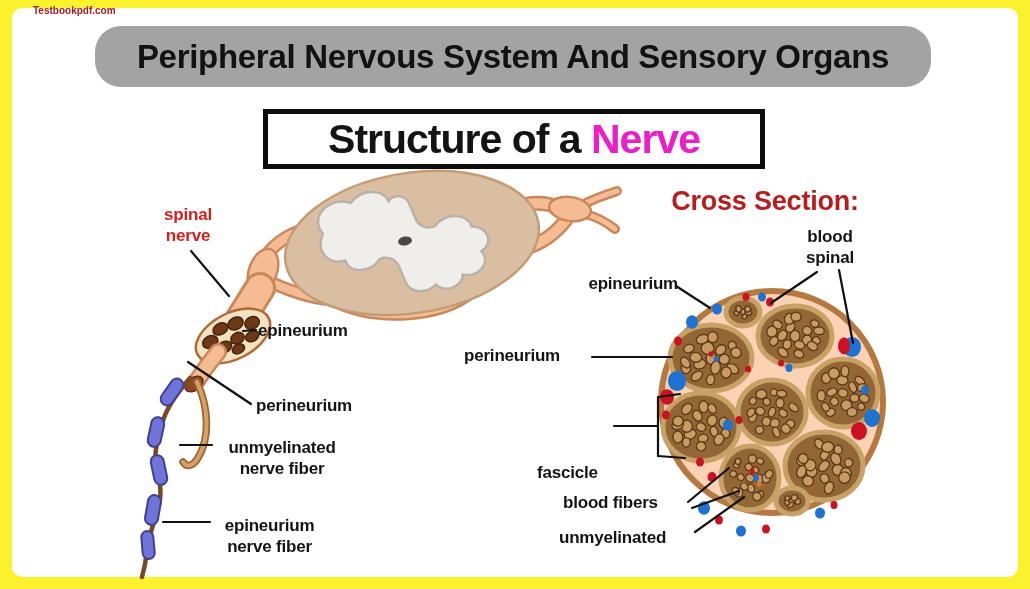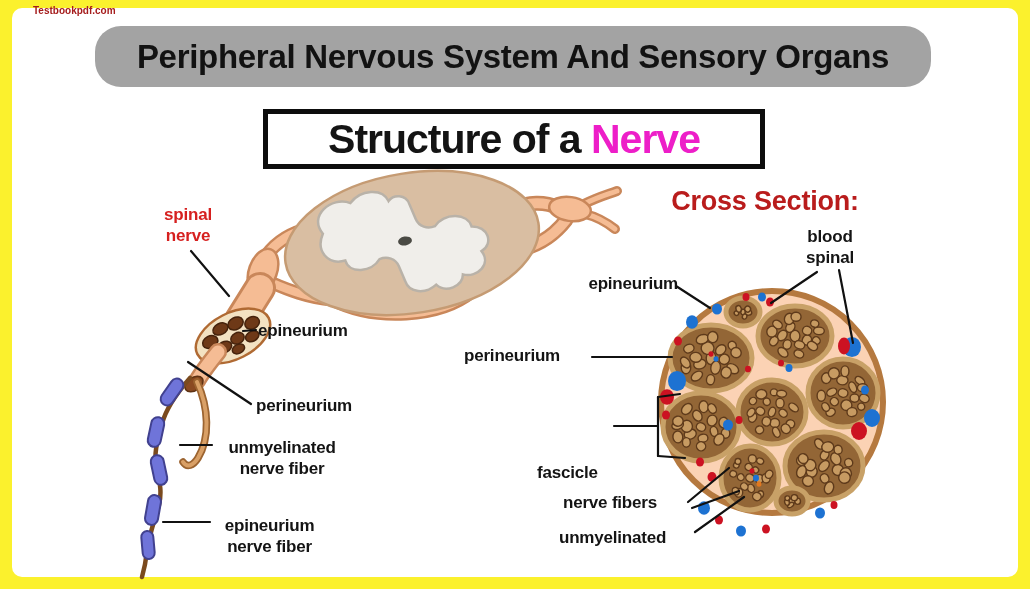--- a/index.html
+++ b/index.html
@@ -377,15 +377,15 @@
   <span>blood</span>
   <span>spinal</span>
 </div>
 
 <div class="lbl right" style="left:558px;top:273px;width:120px;">epineurium</div>
 
 <div class="lbl" style="left:464px;top:345px;">perineurium</div>
 
 <div class="lbl" style="left:537px;top:414px;margin-top:48px;">fascicle</div>
 
-<div class="lbl" style="left:563px;top:492px;">nerve fibers</div>
+<div class="lbl" style="left:563px;top:492px;">blood fibers</div>
 
 <div class="lbl" style="left:559px;top:527px;">unmyelinated</div>
 
 </body></html>

